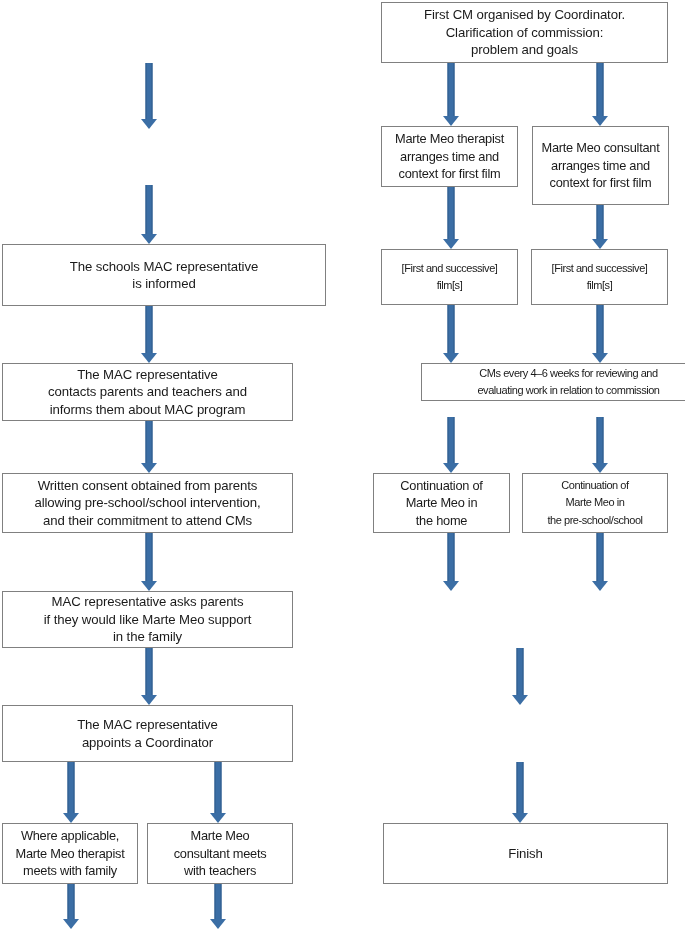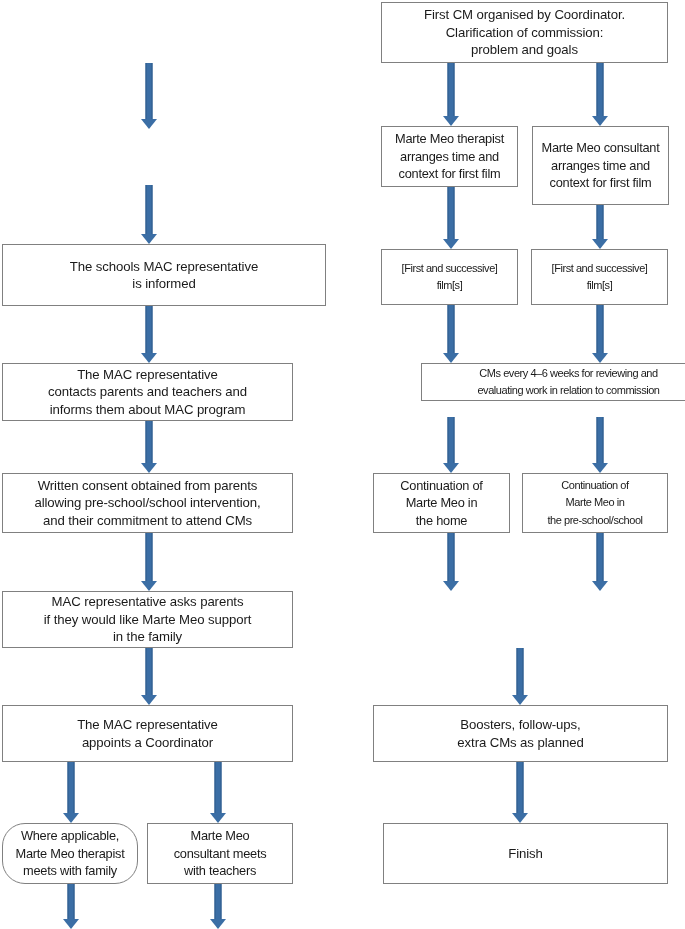--- a/index.html
+++ b/index.html
@@ -127,21 +127,21 @@
   <div class="arrow" style="left:62px; top:762px; width:18px; height:61px;">
     <div class="shaft" style="height:51px;"></div>
     <div class="head"></div>
   </div>
 
   <div class="arrow" style="left:209px; top:762px; width:18px; height:61px;">
     <div class="shaft" style="height:51px;"></div>
     <div class="head"></div>
   </div>
 
-  <div class="node narrow" style="left:2px; top:823px; width:136px; height:61px;border-radius:23px;">Where applicable,
+  <div class="node narrow" style="left:2px; top:823px; width:136px; height:61px;">Where applicable,
 Marte Meo therapist
 meets with family</div>
 
   <div class="node narrow" style="left:147px; top:823px; width:146px; height:61px;">Marte Meo
 consultant meets
 with teachers</div>
 
   <div class="arrow" style="left:62px; top:884px; width:18px; height:45px;">
     <div class="shaft" style="height:35px;"></div>
     <div class="head"></div>
@@ -230,22 +230,20 @@
     <div class="shaft" style="height:48px;"></div>
     <div class="head"></div>
   </div>
 
 
   <div class="arrow" style="left:511px; top:648px; width:18px; height:57px;">
     <div class="shaft" style="height:47px;"></div>
     <div class="head"></div>
   </div>
 
-  <div class="node" style="left:373px; top:705px; width:295px; height:57px;">Boosters, follow-ups,
-extra CMs as planned</div>
 
   <div class="arrow" style="left:511px; top:762px; width:18px; height:61px;">
     <div class="shaft" style="height:51px;"></div>
     <div class="head"></div>
   </div>
 
   <div class="node" style="left:383px; top:823px; width:285px; height:61px;">Finish</div>
 
 </div>
 

